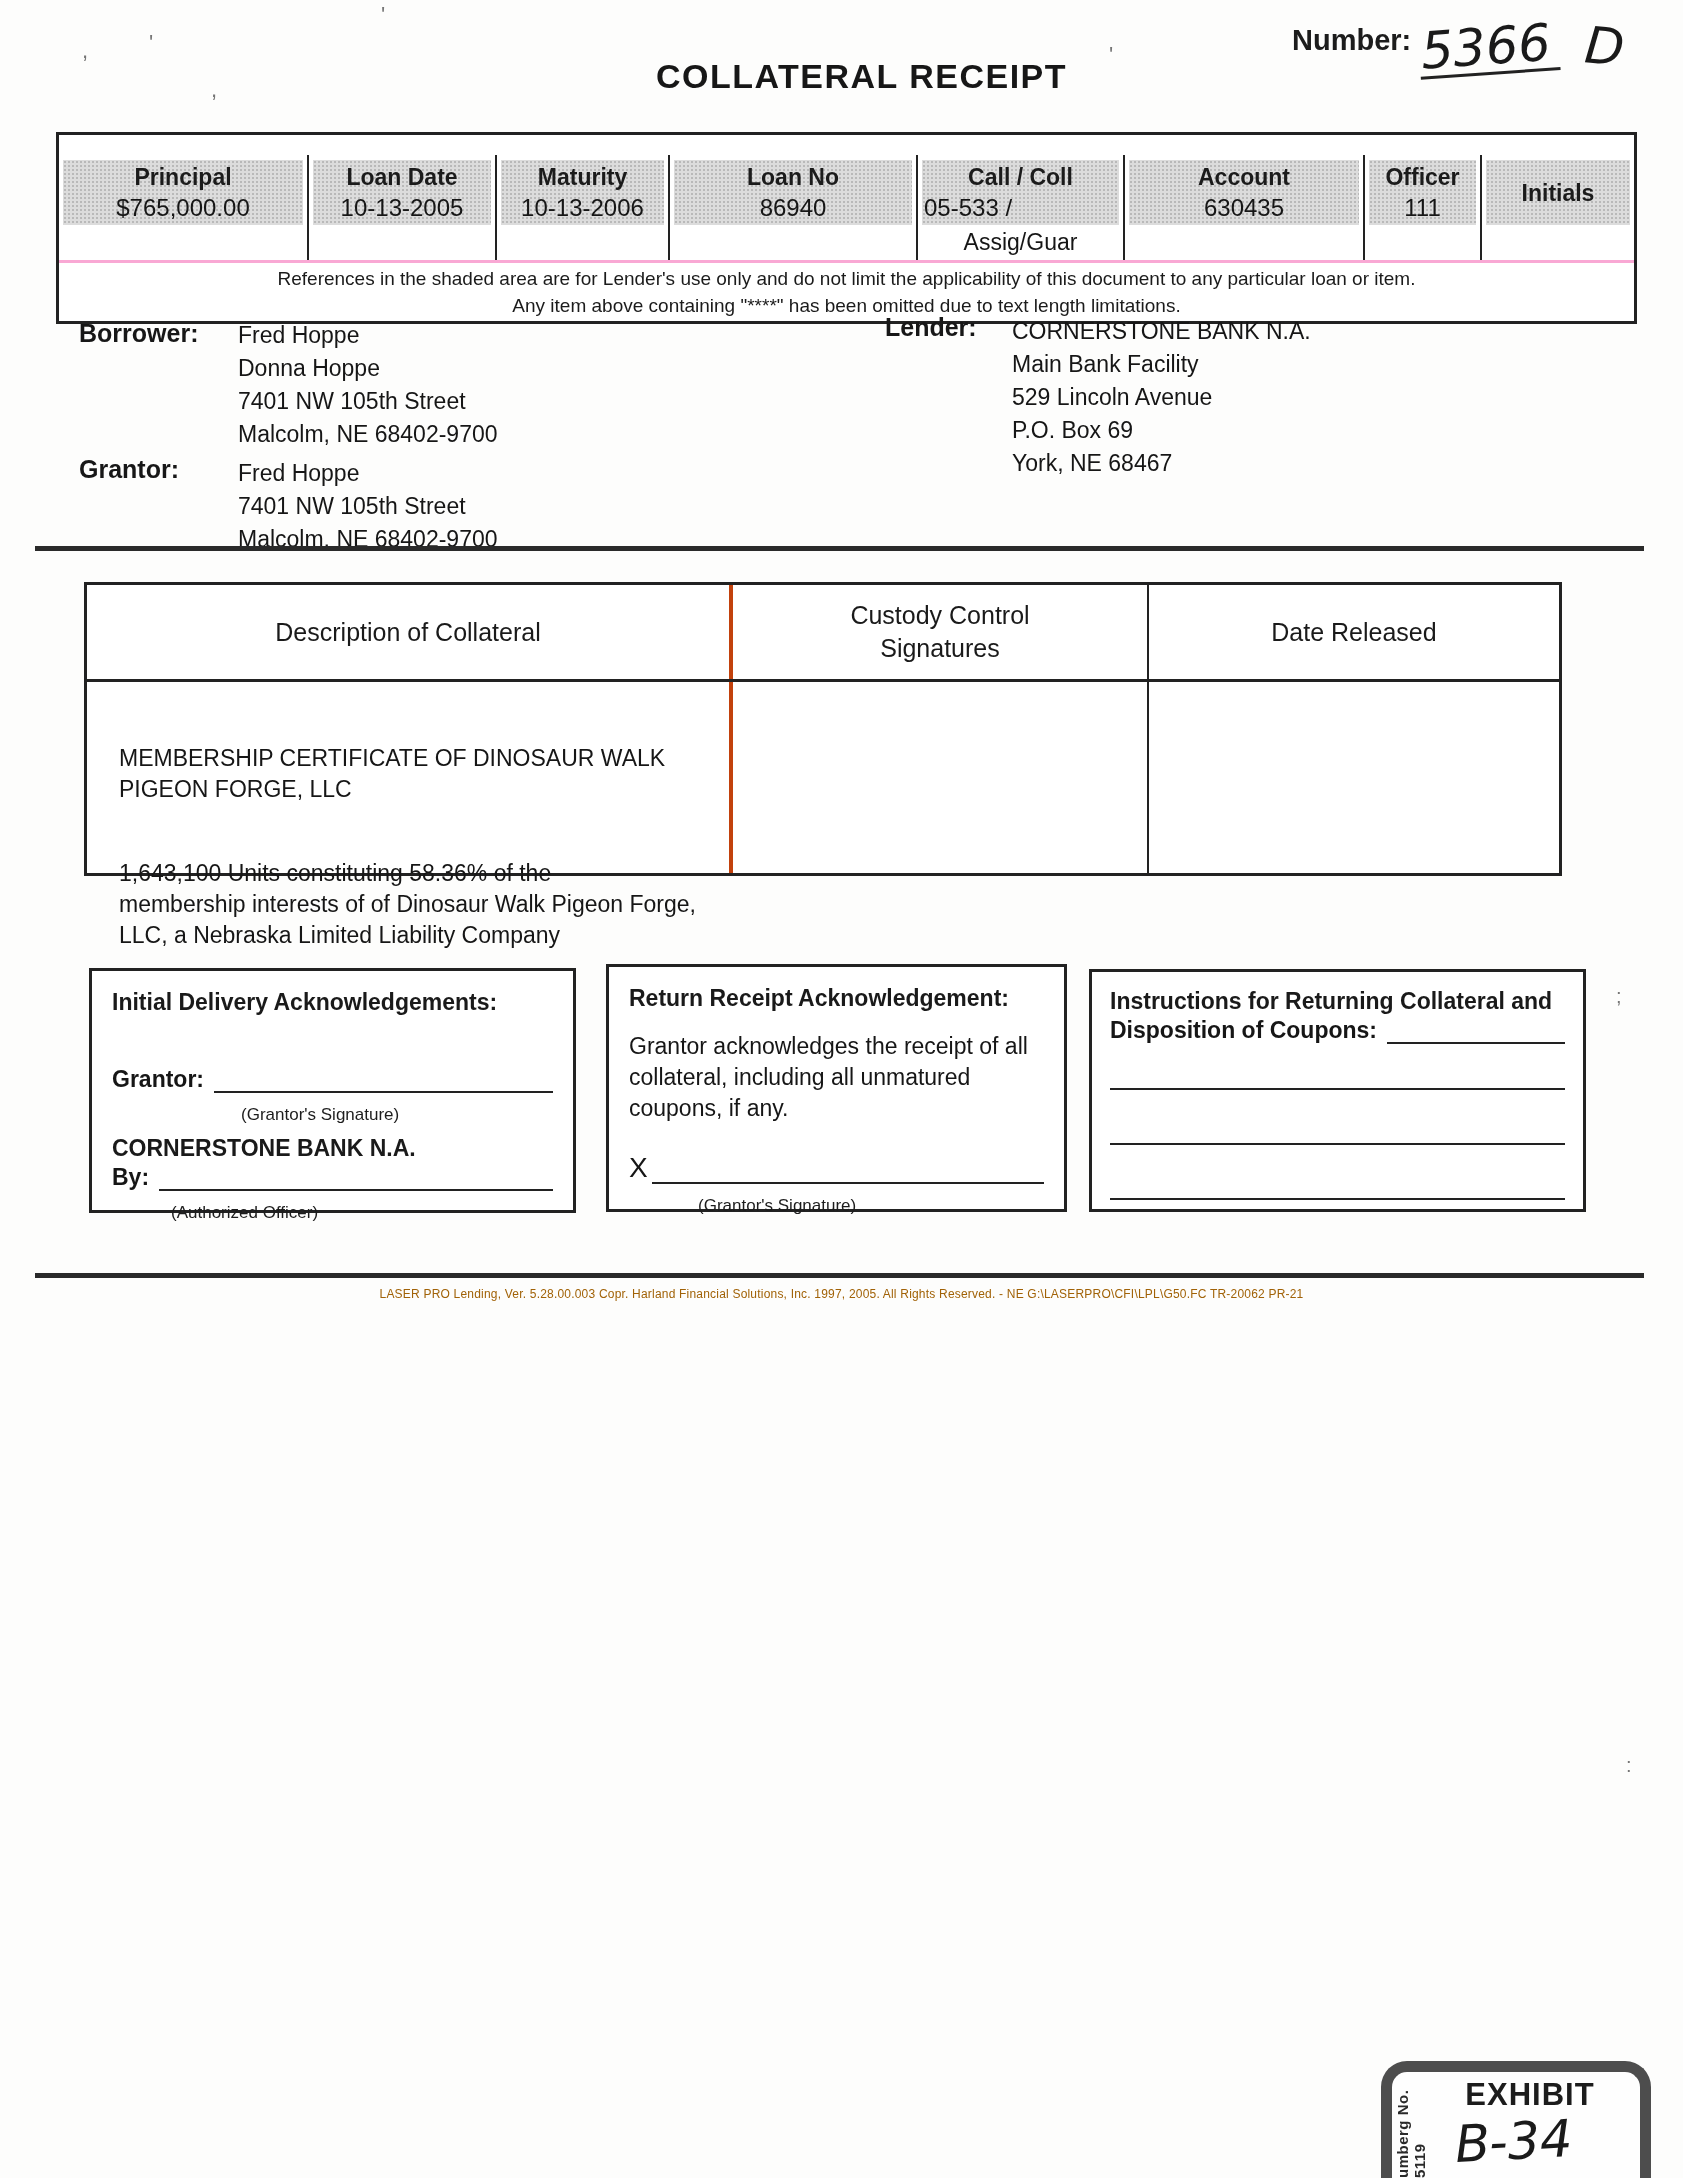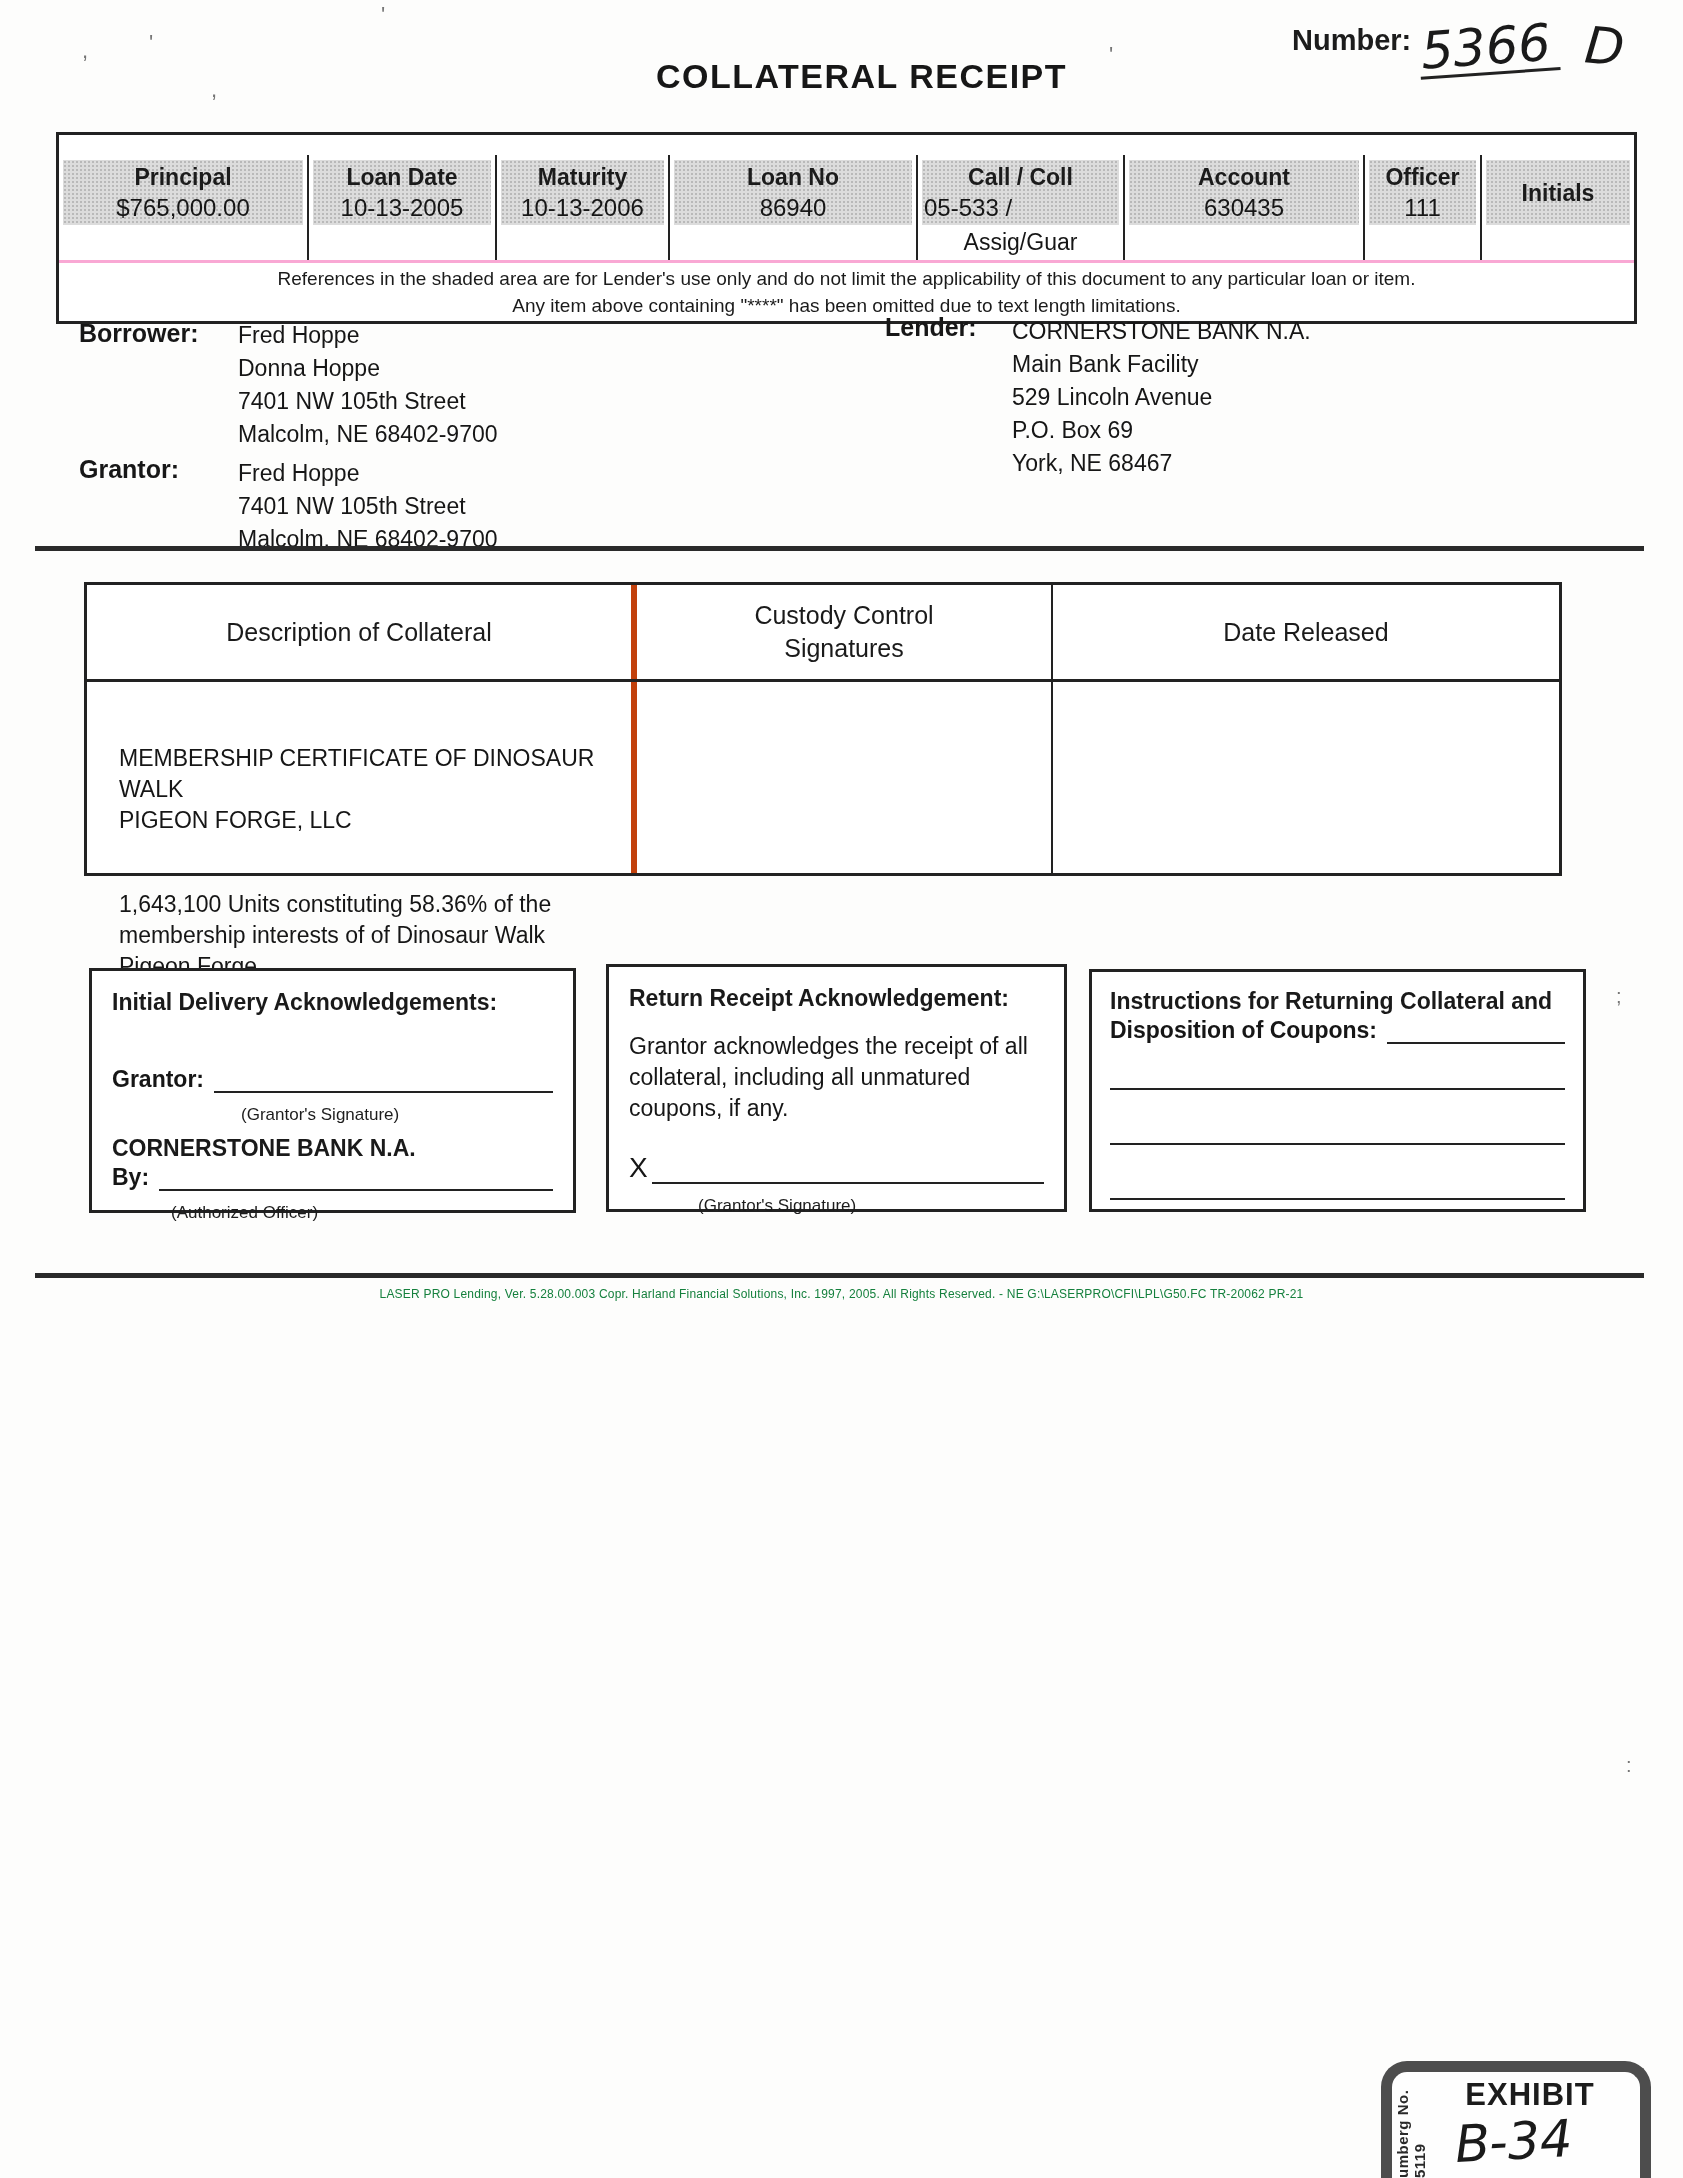--- a/index.html
+++ b/index.html
@@ -35,38 +35,38 @@
   .ref-line{font-size:19px;line-height:27px;color:#1b1b1b;}
   
   .party-label{font-size:25px;font-weight:700;color:#171717;}
   .party-lines{font-size:23px;line-height:33px;color:#161616;white-space:pre-line;}
   
   .double-rule{left:35px;width:1609px;height:5px;border-top:3px solid #2a2a2a;border-bottom:2px solid #2a2a2a;box-sizing:border-box;}
   
   .ct{top:582px;left:84px;width:1472px;border:3px solid #222;background:#fff;}
   .ct-head{display:flex;height:94px;border-bottom:3px solid #222;}
   .ct-body{display:flex;height:191px;}
-  .ct-c1{width:550px;border-right:6px solid #c2410c;box-sizing:border-box;}
+  .ct-c1{width:646px;border-right:4px solid #c2410c;box-sizing:border-box;}
   .ct-c2{width:416px;border-right:2px solid #222;box-sizing:border-box;}
   .ct-c3{flex:1;}
   .ct-header-cell{display:flex;align-items:center;justify-content:center;text-align:center;font-size:25px;font-weight:400;color:#1a1a1a;white-space:pre-line;line-height:33px;}
   .ct-desc{padding:30px 20px 0 32px;font-size:23px;line-height:31px;white-space:pre-line;color:#161616;}
   .ct-desc .para2{margin-top:22px;}
   
   .box{border:3px solid #222;box-sizing:border-box;background:#fff;padding:16px 20px;}
   .box-title{font-size:23px;font-weight:700;color:#1a1a1a;line-height:30px;}
   .sig-row{display:flex;align-items:flex-end;}
   .sig-label{font-size:23px;font-weight:700;white-space:nowrap;}
   .sig-line{flex:1;border-bottom:2px solid #222;margin-left:10px;height:26px;}
   .sig-caption{font-size:17px;color:#1d1d1d;margin-top:12px;}
   .box-para{font-size:23px;line-height:31px;white-space:pre-line;color:#161616;}
   .rule-line{border-bottom:2px solid #222;height:0;}
   .x-mark{font-size:28px;font-weight:400;}
   
-  .footer-text{top:1287px;left:0;width:1683px;text-align:center;font-size:12px;color:#15803d;letter-spacing:0.2px;}
+  .footer-text{top:1287px;left:0;width:1683px;text-align:center;font-size:12px;color:#a16207;letter-spacing:0.2px;}
   
   .stamp{top:2061px;left:1381px;width:270px;height:117px;overflow:visible;}
   .stamp-border{position:absolute;left:0;top:0;width:270px;height:158px;box-sizing:border-box;
     border-top:11px solid #4d4d4d;border-left:11px solid #4d4d4d;border-right:11px solid #4d4d4d;
     border-radius:26px 26px 0 0;background:#fefefe;}
   .stamp-side{position:absolute;left:13px;top:14px;writing-mode:vertical-rl;transform:rotate(180deg);font-size:15px;font-weight:700;color:#2a2a2a;letter-spacing:0.5px;}
   .stamp-title{position:absolute;left:50px;top:16px;width:198px;text-align:center;font-size:31px;font-weight:700;letter-spacing:1px;color:#1c1c1c;}
   .stamp-value{position:absolute;left:74px;top:51px;font-size:51px;transform:rotate(-3deg);}
   
   .artifact{position:absolute;color:#2e2e2e;opacity:0.65;font-size:22px;}

